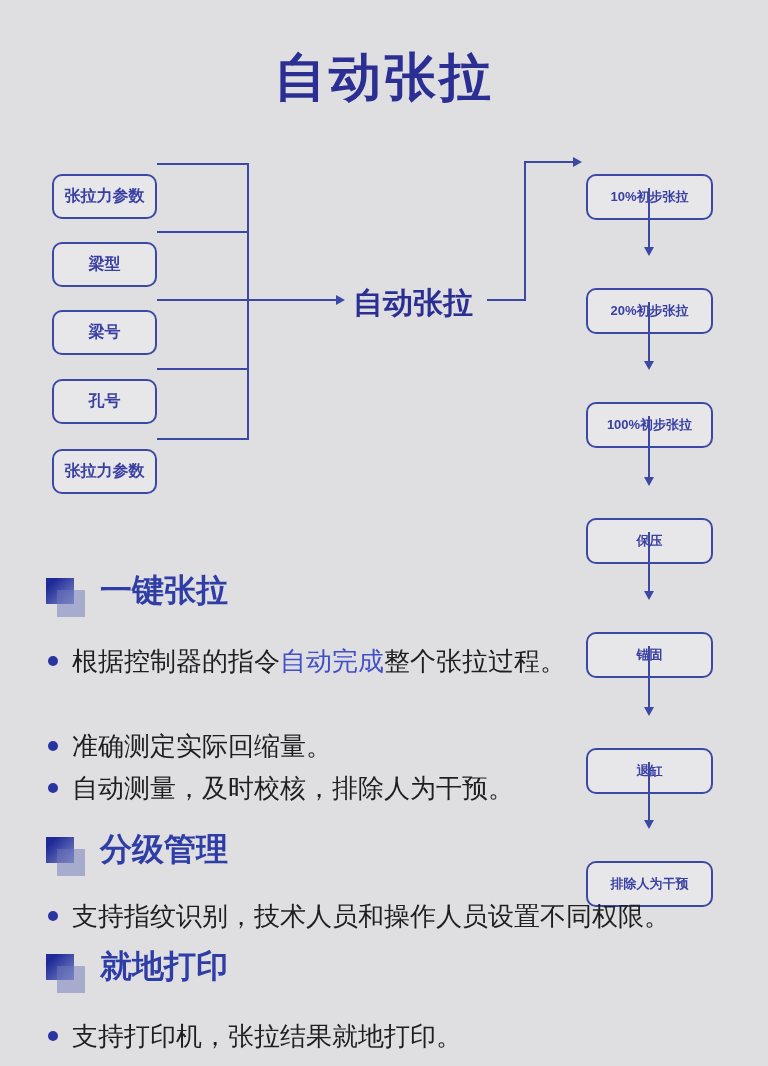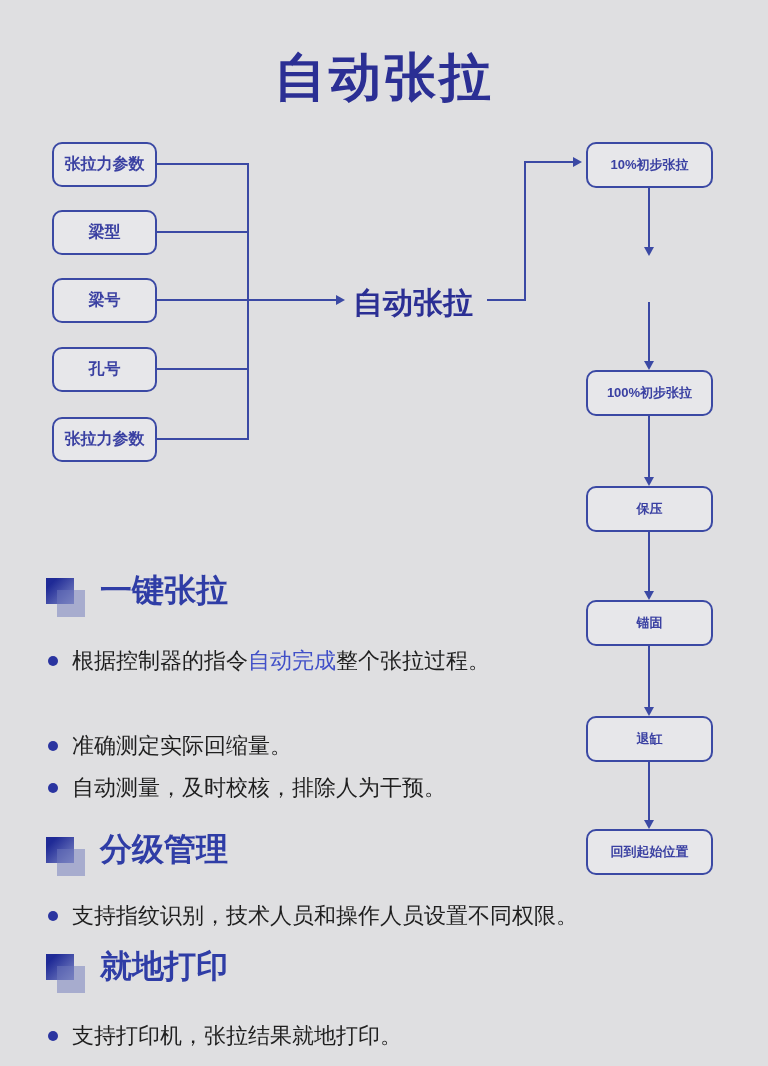--- a/index.html
+++ b/index.html
@@ -14,21 +14,21 @@
   .page-title{
     position:absolute;left:0;top:34px;width:768px;
     text-align:center;font-size:52px;font-weight:900;
     color:#2b2f94;letter-spacing:3px;
   }
 
   .fbox{
     position:absolute;box-sizing:border-box;
     border:2px solid #3b49a4;background:#e7e7ea;border-radius:10px;
     display:flex;align-items:center;justify-content:center;
-    color:#3a40a2;font-weight:bold;white-space:nowrap;
+    color:#3a40a2;font-weight:bold;white-space:nowrap;margin-top:32px;
   }
   .lbox{left:52px;width:105px;height:45px;font-size:16px;}
   .rbox{left:586px;width:127px;height:46px;font-size:13px;}
 
   .hline,.vline{position:absolute;background:#3b49a4;}
   .hline{height:2px;}
   .vline{width:2px;}
 
   .arr-r{position:absolute;width:0;height:0;
     border-top:5px solid transparent;border-bottom:5px solid transparent;
@@ -48,21 +48,21 @@
   .sq-l{position:absolute;left:11px;top:12px;width:28px;height:27px;
     background:#6f7abc;opacity:.5;}
 
   .sec-title{
     position:absolute;font-size:32px;font-weight:bold;color:#2f3da6;
     white-space:nowrap;line-height:1.15;
   }
 
   .bullet{
     position:absolute;left:48px;padding-left:24px;
-    font-size:22px;color:#1f1f1f;line-height:30px;white-space:nowrap;
+    font-size:26px;color:#1f1f1f;line-height:30px;white-space:nowrap;
   }
   .bullet::before{
     content:"";position:absolute;left:0;top:10px;
     width:10px;height:10px;border-radius:50%;background:#2a34a0;
   }
   .hl{color:#4150c8;}
 </style>
 </head>
 <body>
 
@@ -85,25 +85,26 @@
   <div class="arr-r" style="left:336px;top:286px"></div>
 
   <div class="center-label">自动张拉</div>
 
   <div class="hline" style="left:487px;top:290px;width:38px"></div>
   <div class="vline" style="left:524px;top:153px;height:139px"></div>
   <div class="hline" style="left:524px;top:152px;width:50px"></div>
   <div class="arr-r" style="left:573px;top:148px"></div>
 
   <div class="fbox rbox" style="top:133px">10%初步张拉</div>
+  <div class="fbox rbox" style="top:247px">20%初步张拉</div>
   <div class="fbox rbox" style="top:361px">100%初步张拉</div>
   <div class="fbox rbox" style="top:477px">保压</div>
   <div class="fbox rbox" style="top:591px">锚固</div>
   <div class="fbox rbox" style="top:707px">退缸</div>
-  <div class="fbox rbox" style="top:820px">回到起始位置</div>
+  <div class="fbox rbox" style="top:820px">排除人为干预</div>
 
   <div class="vline" style="left:648px;top:179px;height:59px"></div>
   <div class="arr-d" style="left:644px;top:238px"></div>
 
   <div class="vline" style="left:648px;top:293px;height:59px"></div>
   <div class="arr-d" style="left:644px;top:352px"></div>
 
   <div class="vline" style="left:648px;top:407px;height:61px"></div>
   <div class="arr-d" style="left:644px;top:468px"></div>
 

